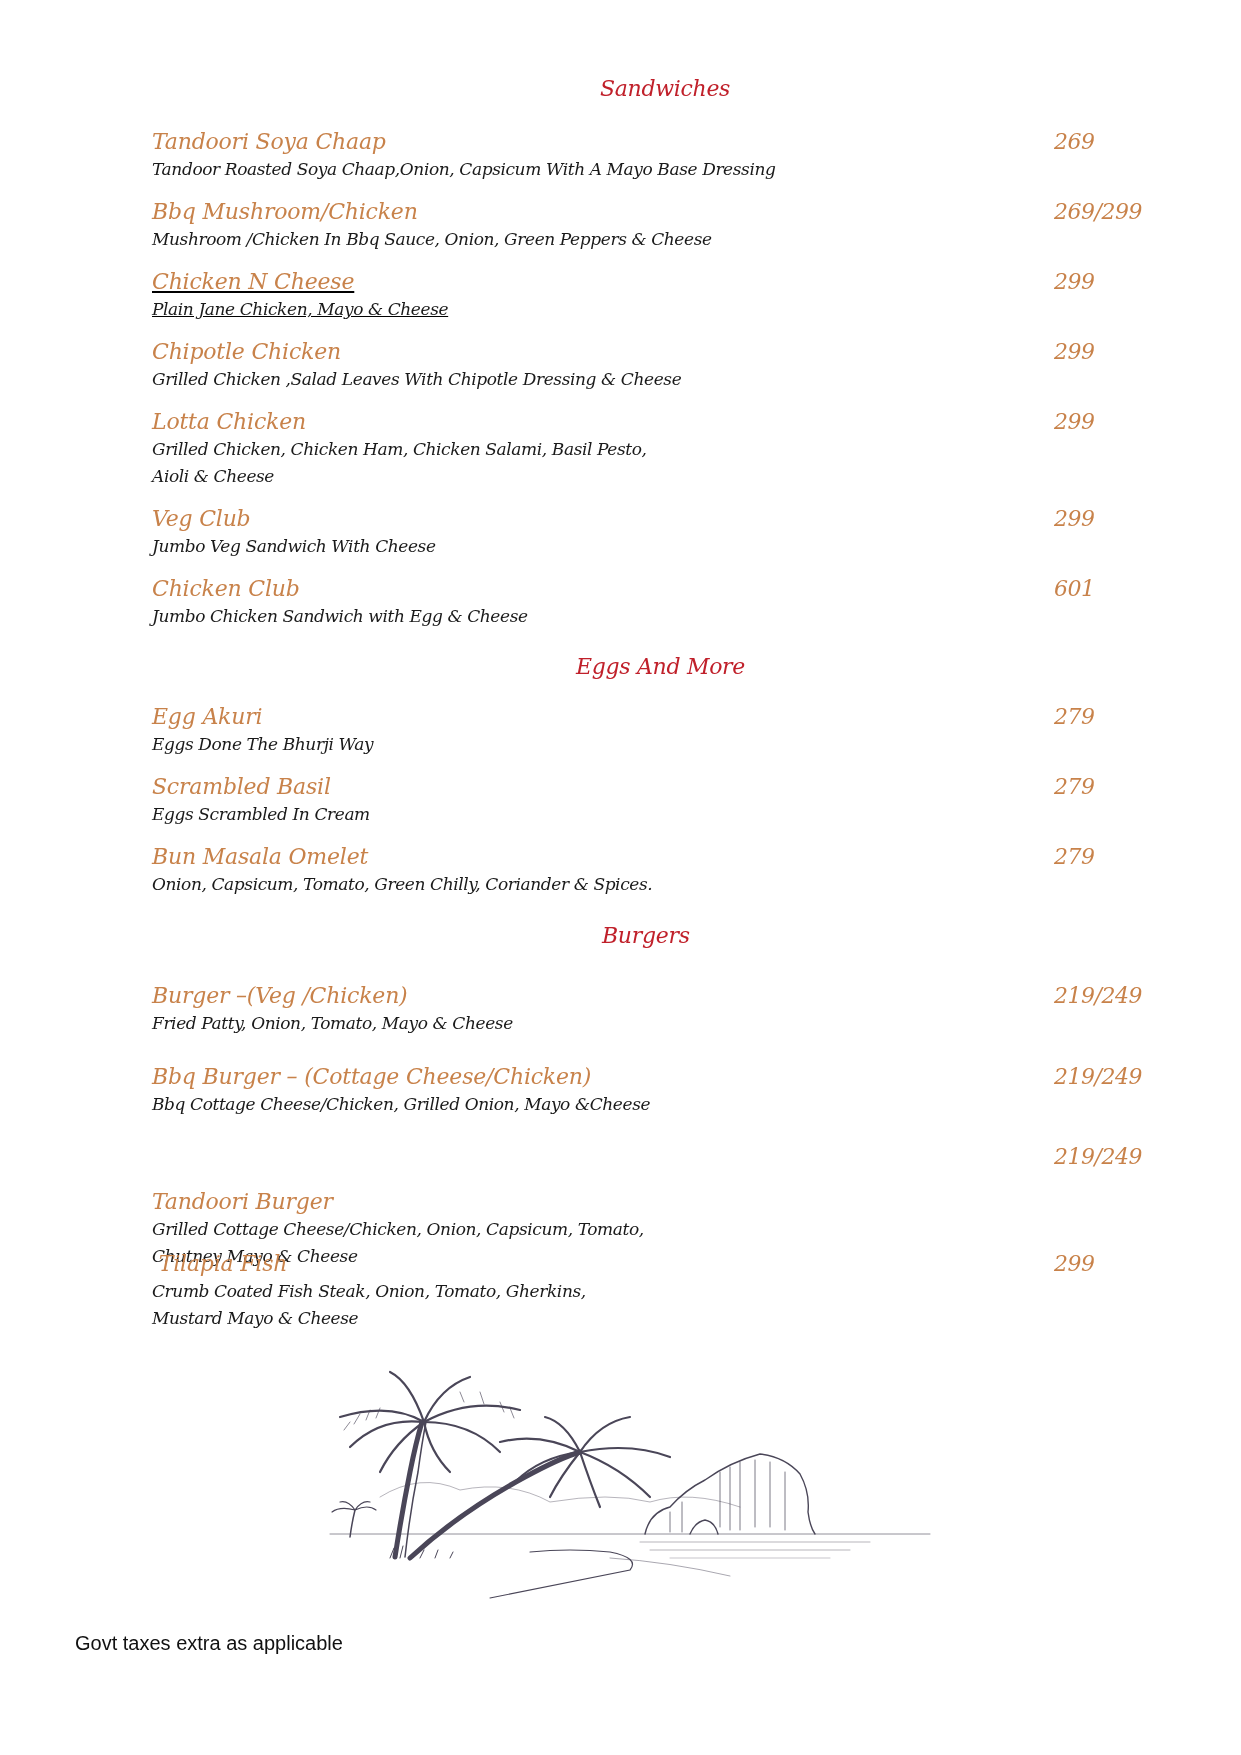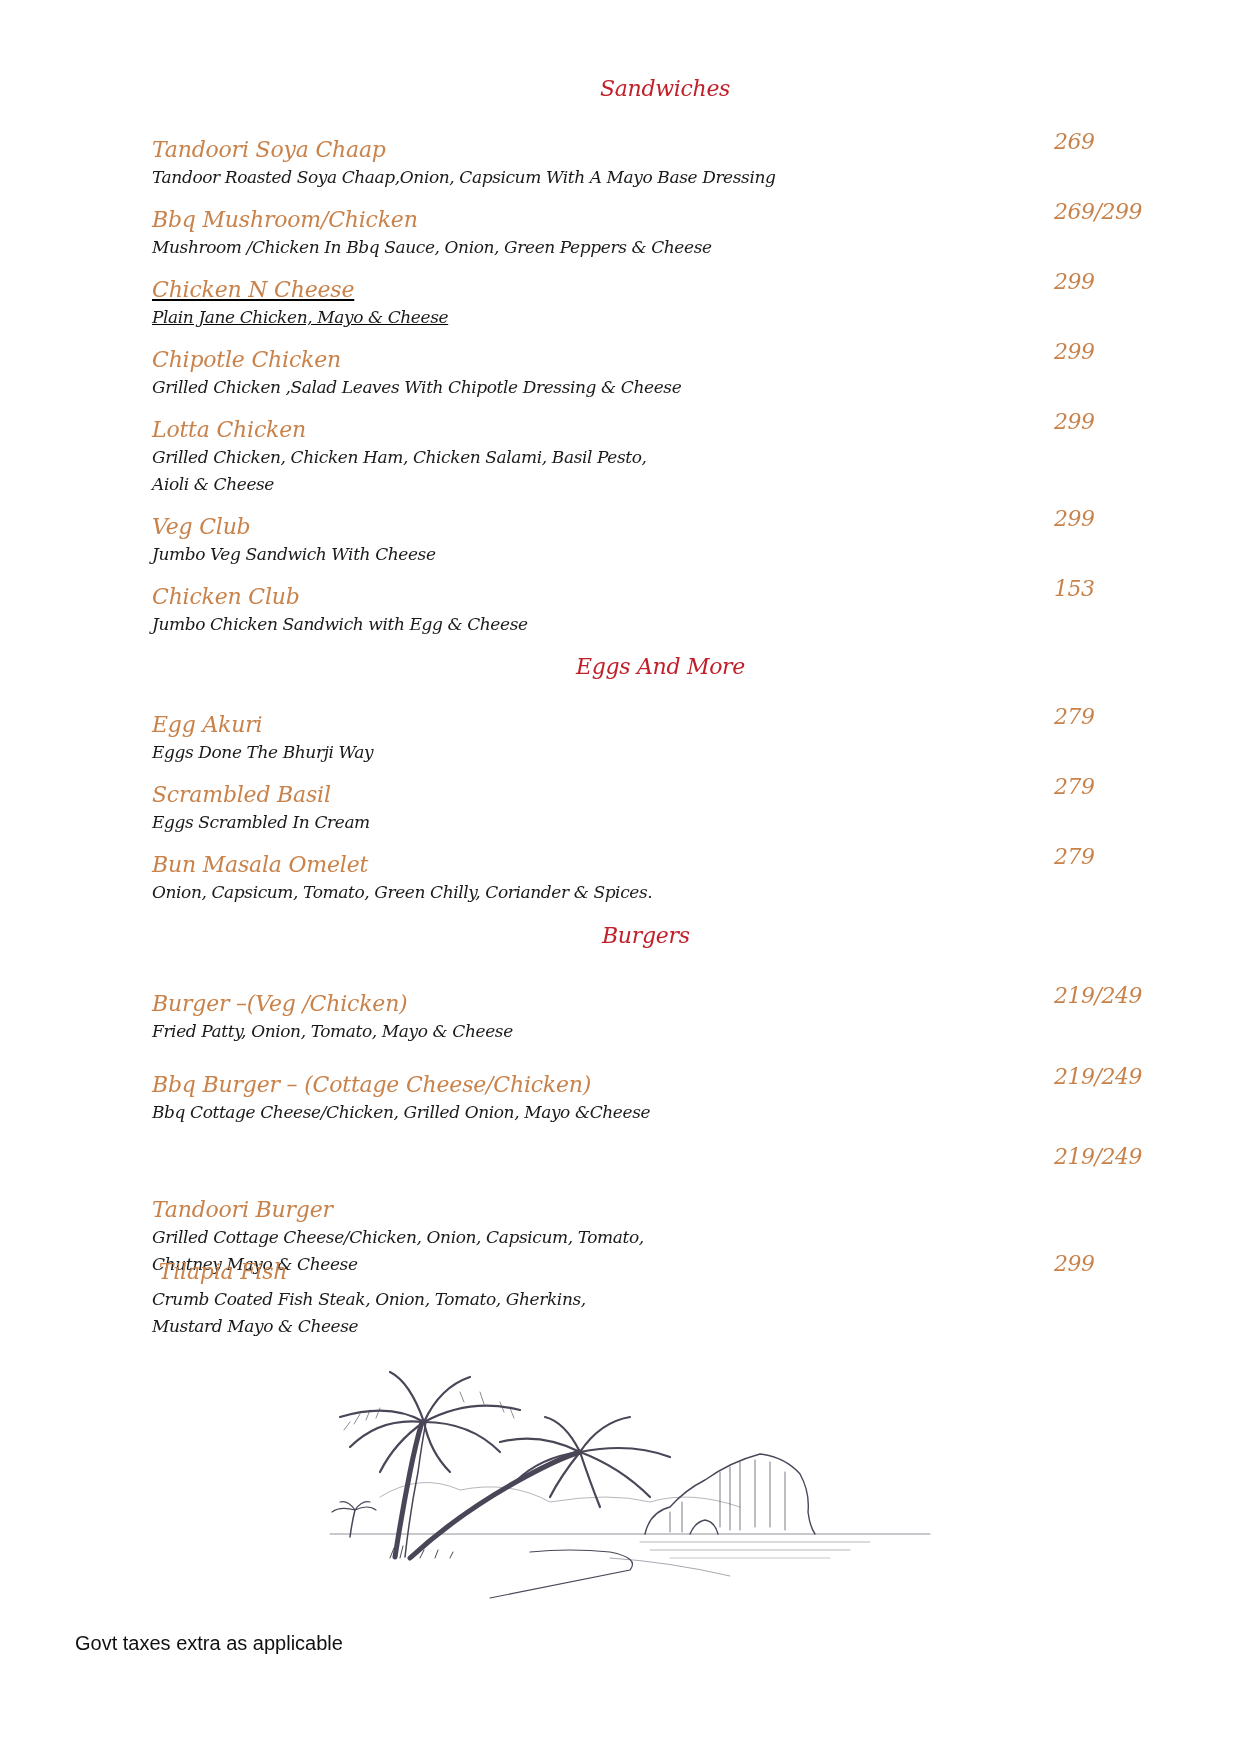--- a/index.html
+++ b/index.html
@@ -2,21 +2,21 @@
 <html><head>
   <meta charset="utf-8">
   <style>
     html, body { margin: 0; padding: 0; background: #ffffff; }
     body { width: 1241px; height: 1755px; position: relative; overflow: hidden; }
     .page { position: absolute; left: 0; top: 0; width: 1241px; height: 1254px; background: #fff; }
     .section-title {
       position: absolute; font-family: "DejaVu Serif", serif; font-style: italic;
       font-size: 22px; color: #c0202a; letter-spacing: -0.3px; white-space: nowrap;
     }
-    .item { position: absolute; left: 152px; width: 900px; margin-top: 8px; }
+    .item { position: absolute; left: 152px; width: 900px; }
     .item-name {
       font-family: "DejaVu Serif", serif; font-style: italic; font-size: 22px;
       color: #c8824a; line-height: 28px; white-space: nowrap; letter-spacing: -0.2px;
     }
     .item-desc {
       font-family: "DejaVu Serif", serif; font-style: italic; font-size: 17px;
       color: #1a1a1a; line-height: 27px; white-space: pre-line; letter-spacing: -0.4px;
     }
     .price {
       position: absolute; left: 1054px; font-family: "DejaVu Serif", serif; font-style: italic;
@@ -69,21 +69,21 @@
   <div class="item" style="top:505px;">
     <div class="item-name">Veg Club</div>
     <div class="item-desc">Jumbo Veg Sandwich With Cheese</div>
   </div>
   <div class="price" style="top:505px;">299</div>
 
   <div class="item" style="top:575px;">
     <div class="item-name">Chicken Club</div>
     <div class="item-desc">Jumbo Chicken Sandwich with Egg &amp; Cheese</div>
   </div>
-  <div class="price" style="top:575px;">153</div>
+  <div class="price" style="top:575px;">601</div>
 
   <div class="section-title" style="left:576px; top:654px;">Eggs And More</div>
 
   <div class="item" style="top:703px;">
     <div class="item-name">Egg Akuri</div>
     <div class="item-desc">Eggs Done The Bhurji Way</div>
   </div>
   <div class="price" style="top:703px;">279</div>
 
   <div class="item" style="top:773px;">

